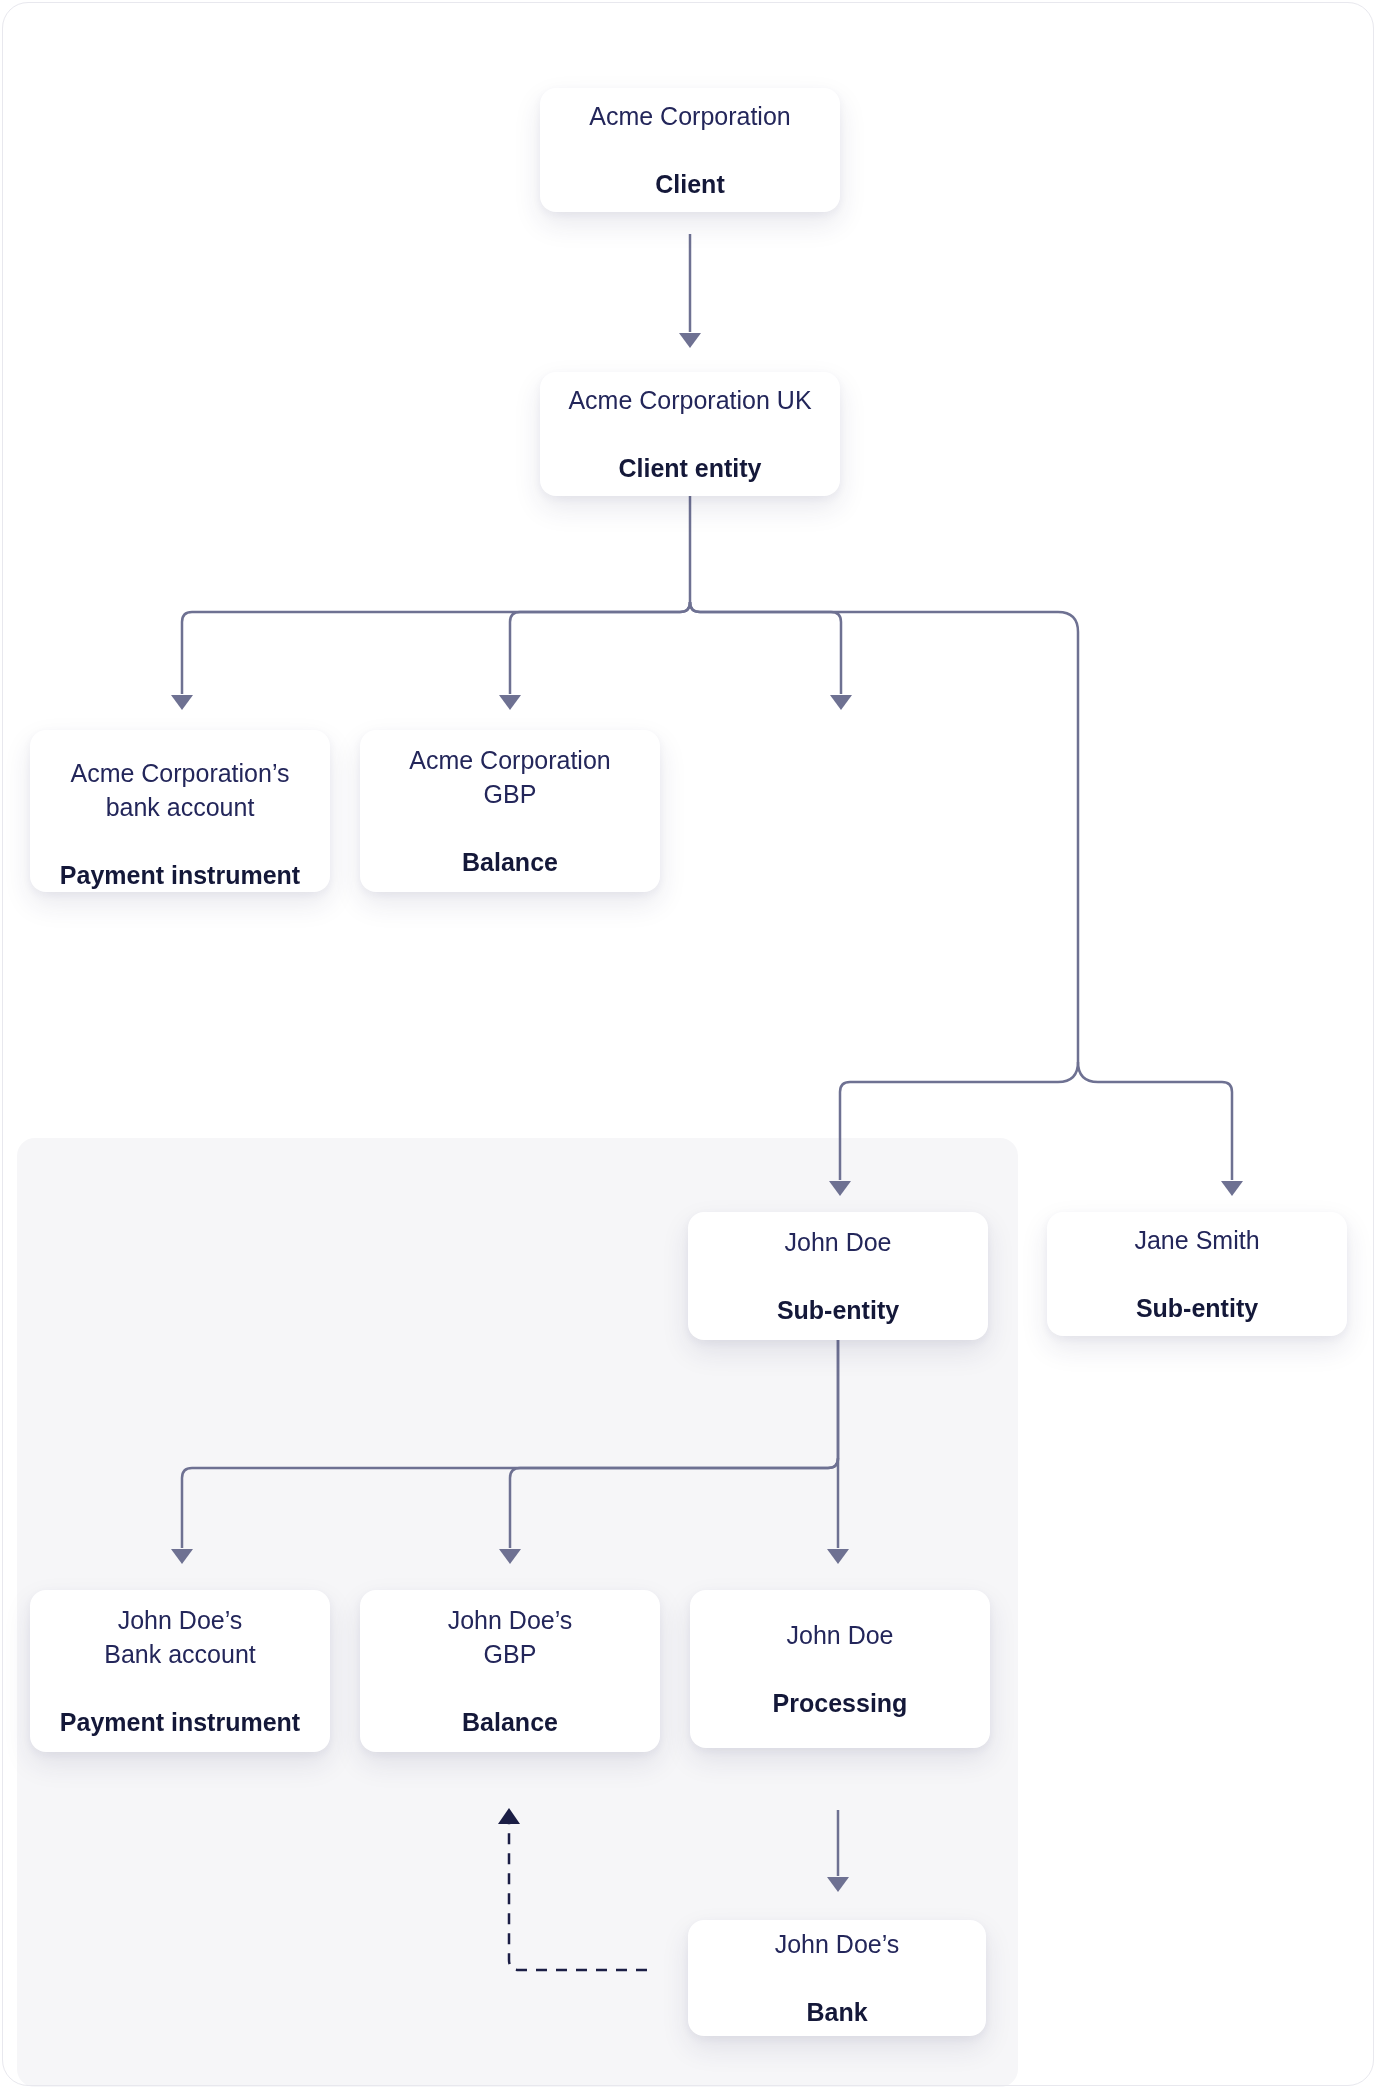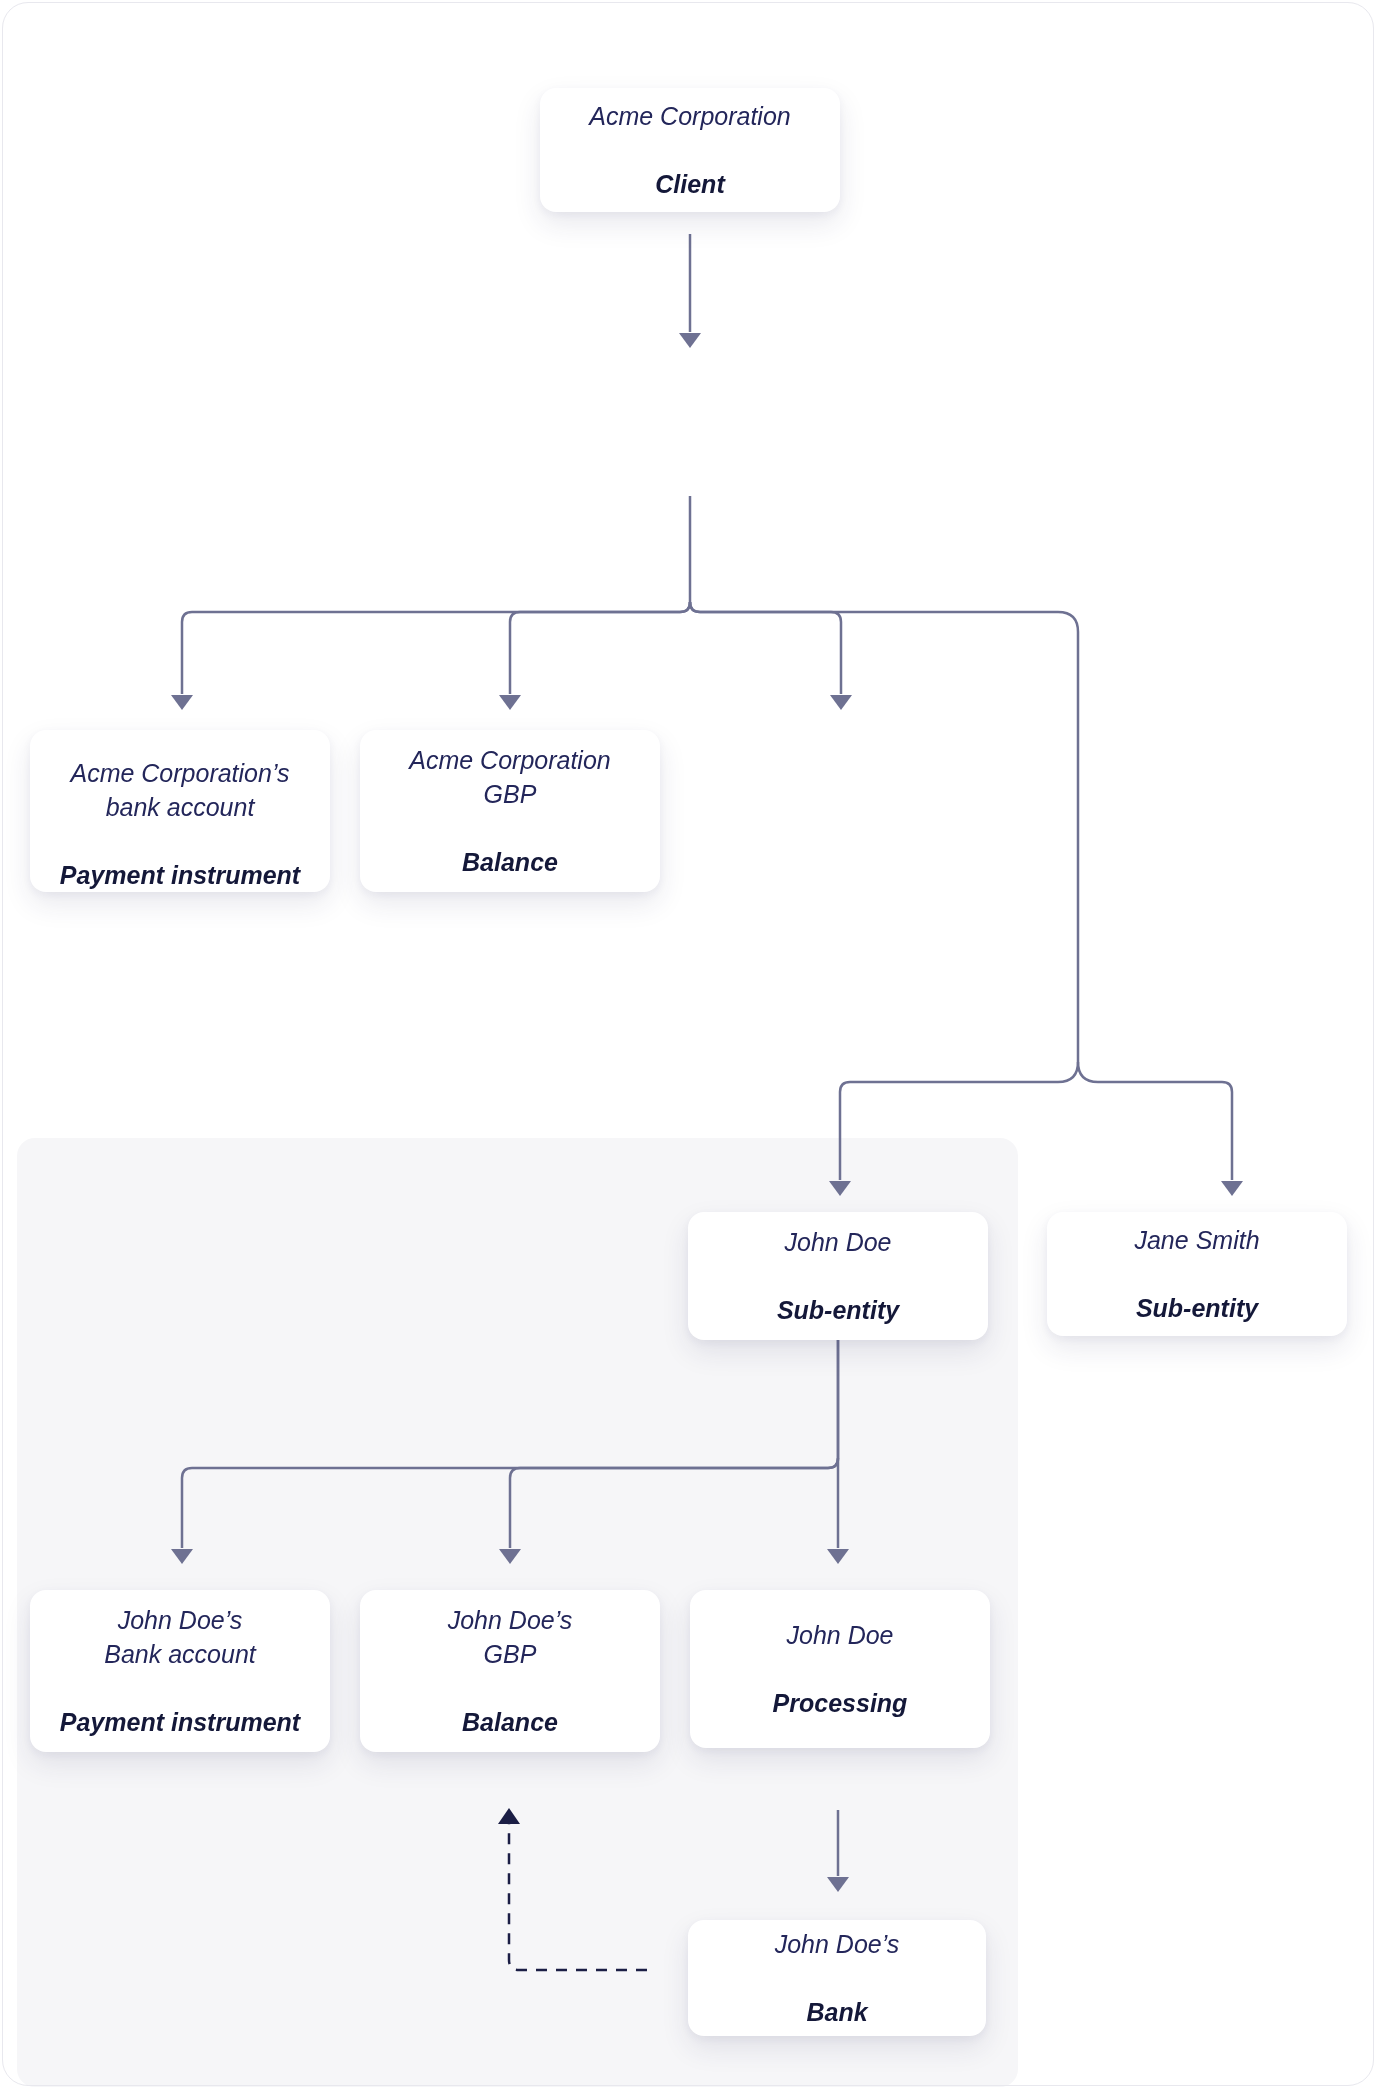--- a/index.html
+++ b/index.html
@@ -6,21 +6,20 @@
   html, body {
     width: 1376px; height: 2100px;
     background: #ffffff;
     font-family: "Liberation Sans", "DejaVu Sans", sans-serif;
   }
   .stage {
     position: relative;
     width: 1376px; height: 2088px;
     background: var(--page-bg, #ffffff);
     overflow: hidden;
-    font-style: italic;
   }
   .frame {
     position: absolute; inset: 2px;
     border: 1px solid var(--frame-border, #e8e8ee);
     border-radius: 26px;
     pointer-events: none;
   }
   .panel {
     position: absolute;
     left: 17px; top: 1138px;
@@ -120,20 +119,24 @@
 
     <path class="dashed-line" d="M647,1970 H519 Q509,1970 509,1960 V1824"></path>
     <path class="dashed-head" d="M498,1824 L520,1824 L509,1808 Z"></path>
   </svg>
 
   <div class="node" style="left:540px; top:88px; width:300px; height:124px;">
     <span class="node-line">Acme Corporation</span>
     <span class="node-label">Client</span>
   </div>
 
+  <div class="node" style="left:540px; top:372px; width:300px; height:124px;">
+    <span class="node-line">Acme Corporation UK</span>
+    <span class="node-label">Client entity</span>
+  </div>
 
   <div class="node" style="left:30px; top:730px; width:300px; height:162px;justify-content:flex-end;">
     <span class="node-line">Acme Corporation’s</span>
     <span class="node-line">bank account</span>
     <span class="node-label">Payment instrument</span>
   </div>
 
   <div class="node" style="left:360px; top:730px; width:300px; height:162px;">
     <span class="node-line">Acme Corporation</span>
     <span class="node-line">GBP</span>

